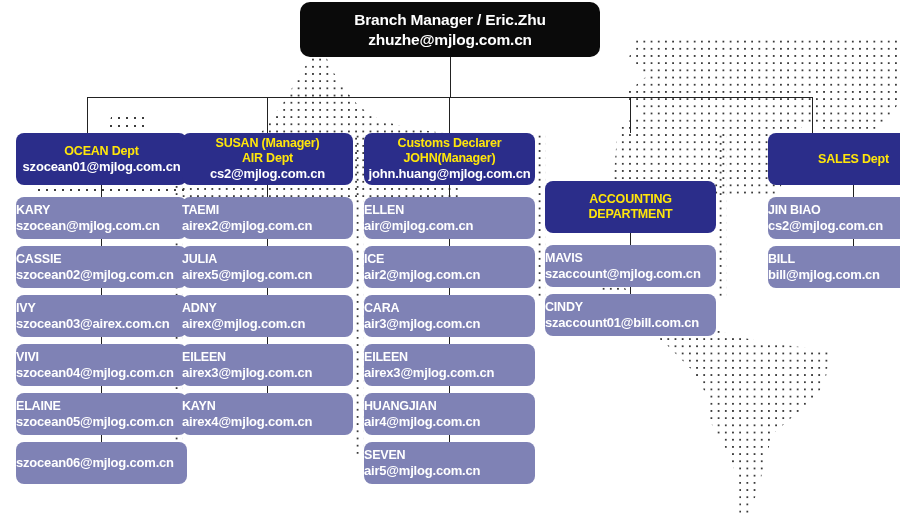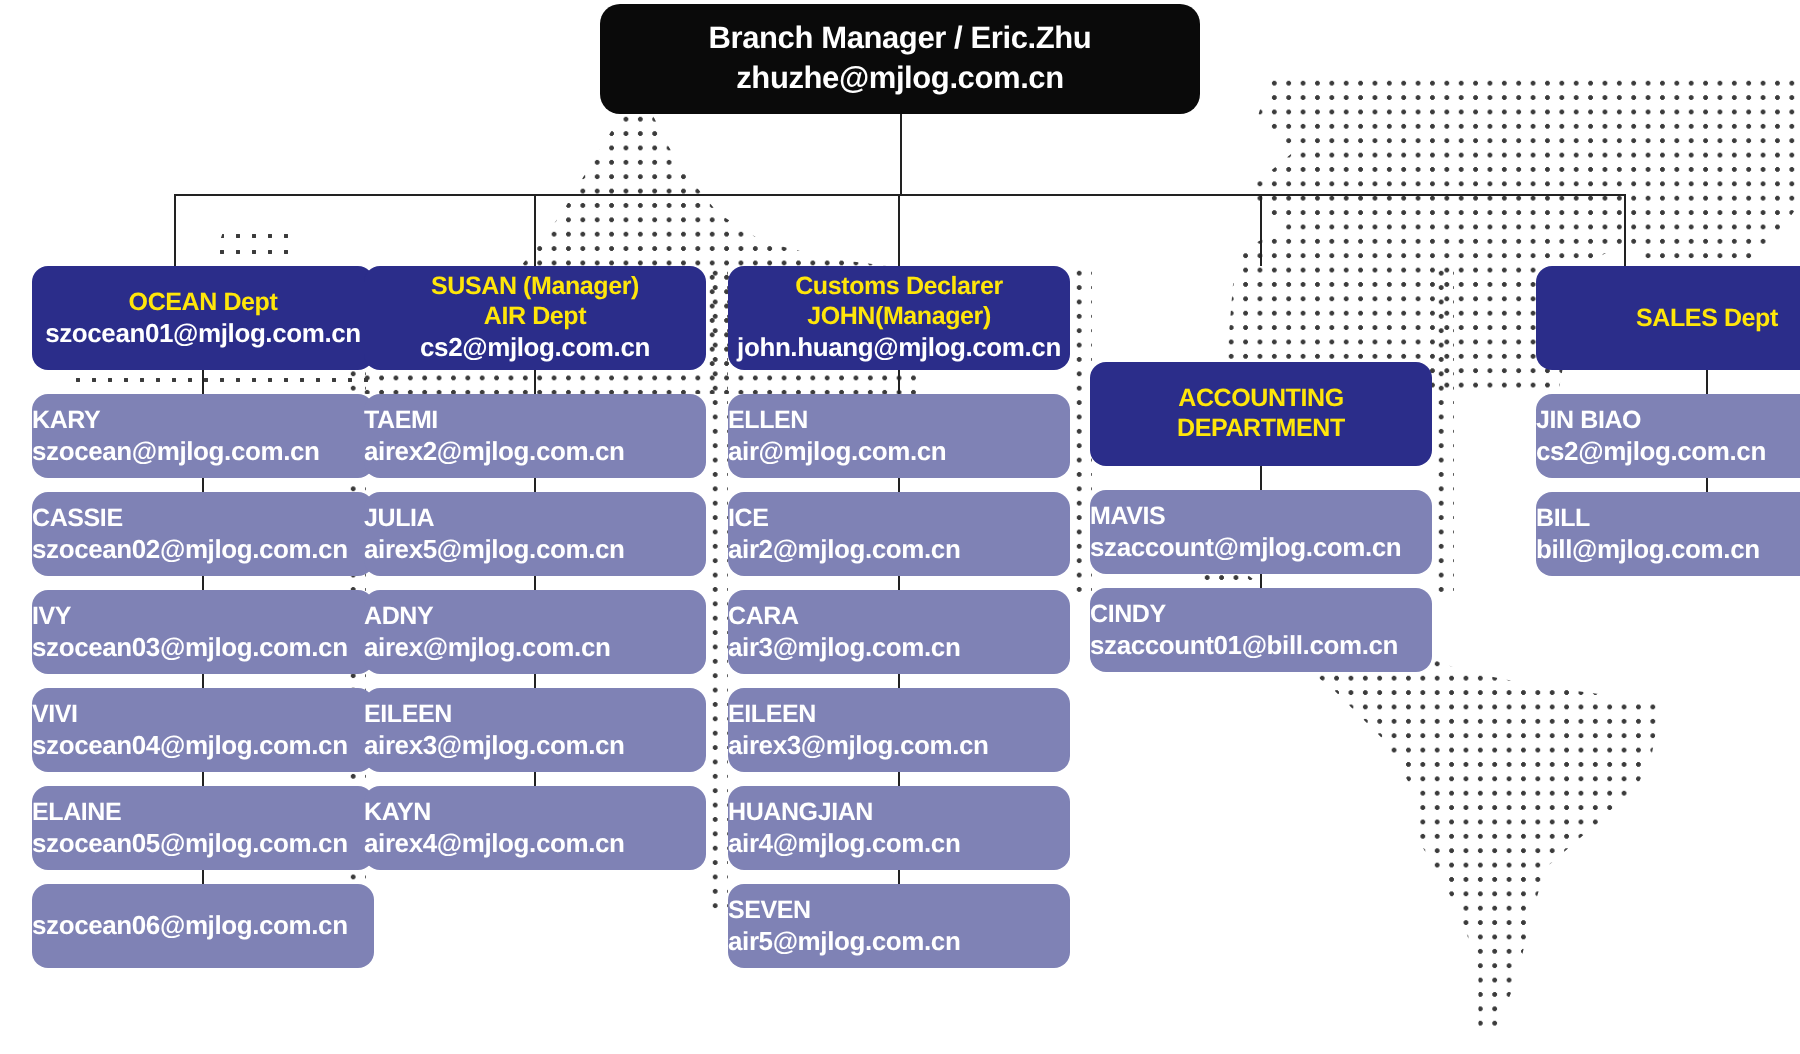--- a/index.html
+++ b/index.html
@@ -89,21 +89,21 @@
         <div class="member">
           <div class="member-name">KARY</div>
           <div class="member-email">szocean@mjlog.com.cn</div>
         </div>
         <div class="member">
           <div class="member-name">CASSIE</div>
           <div class="member-email">szocean02@mjlog.com.cn</div>
         </div>
         <div class="member">
           <div class="member-name">IVY</div>
-          <div class="member-email">szocean03@mjlog.com.cn</div>
+          <div class="member-email">szocean03@airex.com.cn</div>
         </div>
         <div class="member">
           <div class="member-name">VIVI</div>
           <div class="member-email">szocean04@mjlog.com.cn</div>
         </div>
         <div class="member">
           <div class="member-name">ELAINE</div>
           <div class="member-email">szocean05@mjlog.com.cn</div>
         </div>
         <div class="member">

